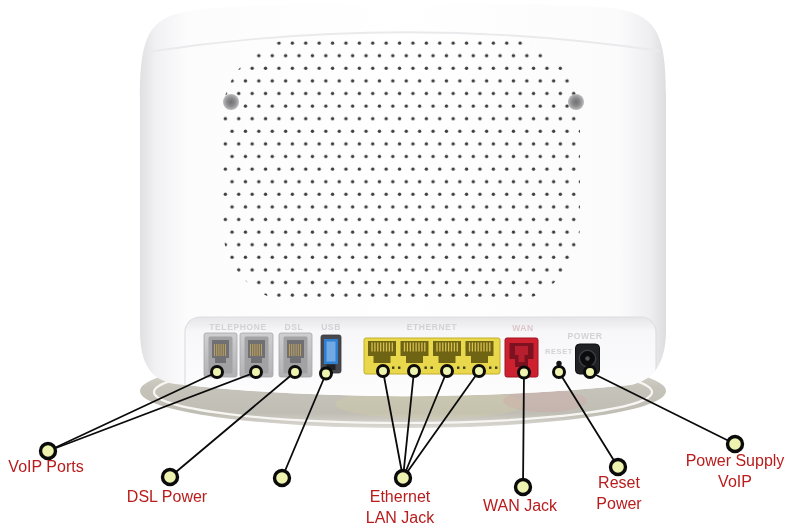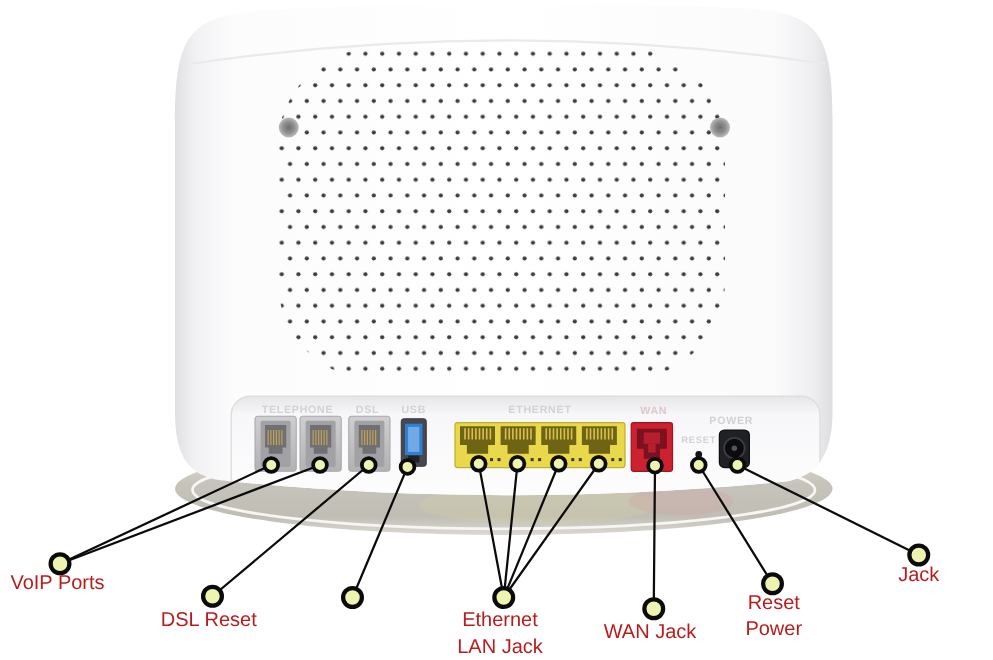--- a/index.html
+++ b/index.html
@@ -199,29 +199,30 @@
     <circle class="co-dot-big" cx="523" cy="487" r="7.5"></circle>
     <circle class="co-dot-big" cx="618" cy="467" r="7.5"></circle>
     <circle class="co-dot-big" cx="735" cy="444" r="7.5"></circle>
   </g>
 </svg>
 
   <div class="callout-label" style="left:46px;top:456px">
     <span class="cl-line">VoIP Ports</span>
   </div>
   <div class="callout-label" style="left:167px;top:486px">
-    <span class="cl-line">DSL Reset</span>
+    <span class="cl-line">DSL Power</span>
   </div>
   <div class="callout-label" style="left:400px;top:486px">
     <span class="cl-line">Ethernet</span>
     <span class="cl-line">LAN Jack</span>
   </div>
   <div class="callout-label" style="left:520px;top:495px">
     <span class="cl-line">WAN Jack</span>
   </div>
   <div class="callout-label" style="left:619px;top:472px">
     <span class="cl-line">Reset</span>
     <span class="cl-line">Power</span>
   </div>
   <div class="callout-label" style="left:735px;top:450px">
-    <span class="cl-line">Jack</span>
+    <span class="cl-line">Power Supply</span>
+    <span class="cl-line">VoIP</span>
   </div>
 </div>
 
 </body></html>

